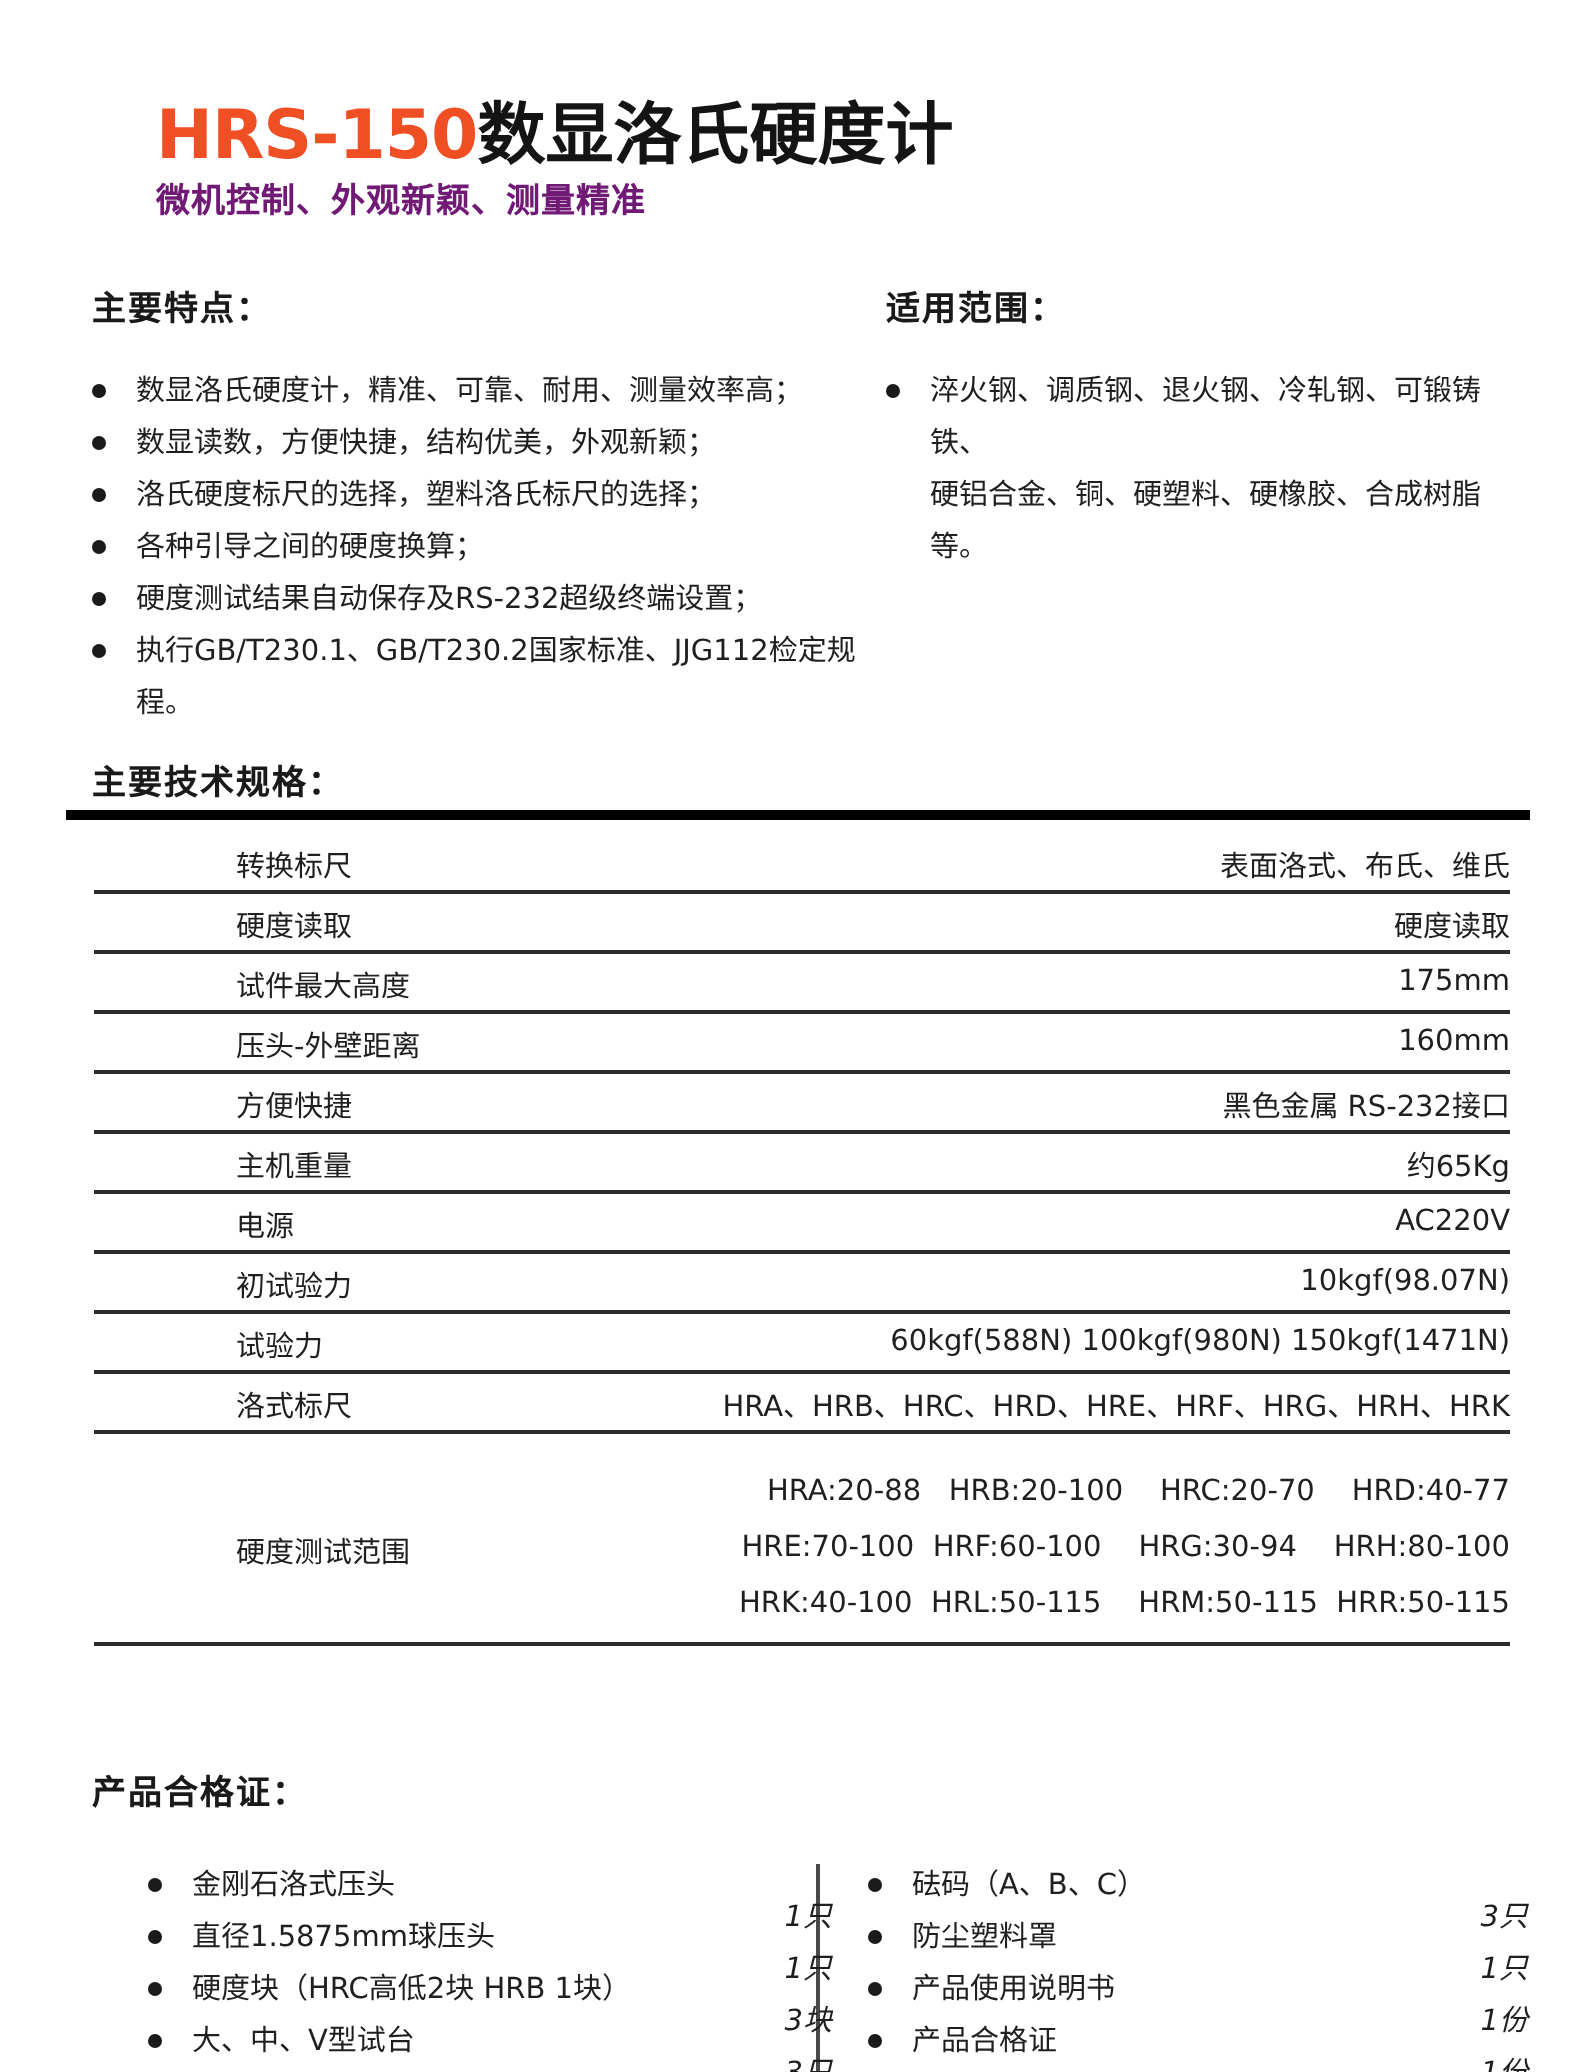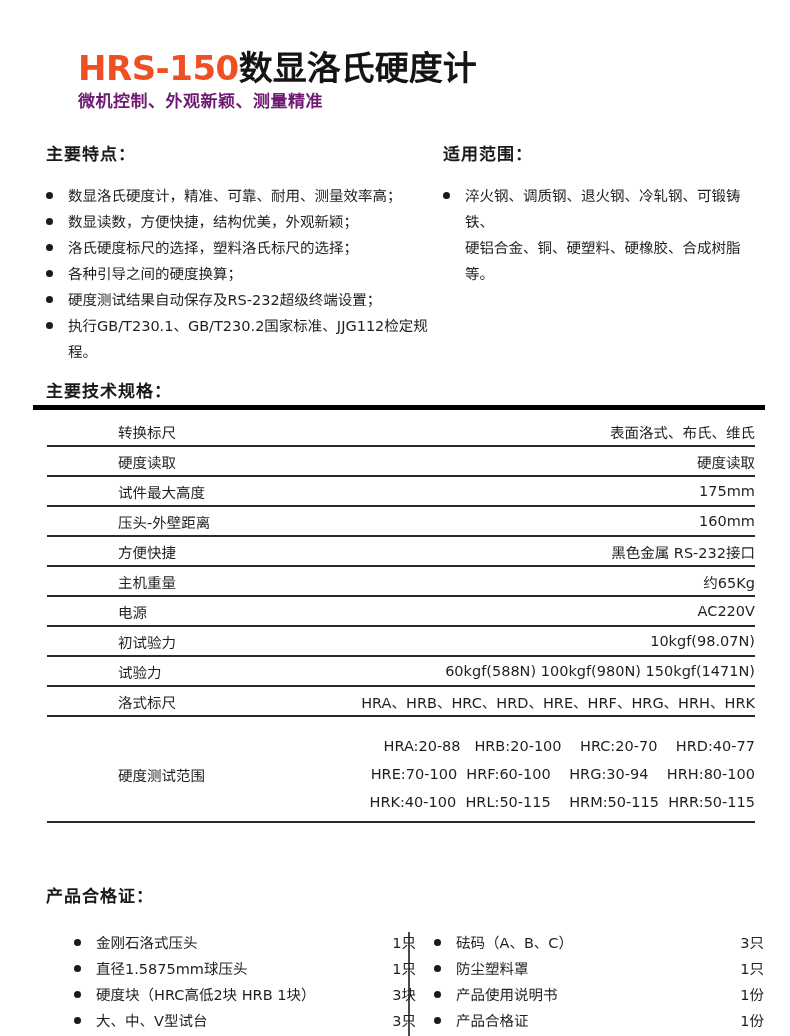--- a/index.html
+++ b/index.html
@@ -173,22 +173,23 @@
     left: 0;
     top: 9px;
     width: 7px;
     height: 7px;
     border-radius: 50%;
     background: #1a1a1a;
   }
   .config-row .qty {
     position: absolute;
     right: 0;
-    top: 0;
+    top: 16px;
     text-align: right;
+    font-style: italic;
   }
   .config-divider {
     position: absolute;
     left: 362px;
     top: 2px;
     width: 2px;
     height: 104px;
     background: #4a4a4a;
   }
 </style>

